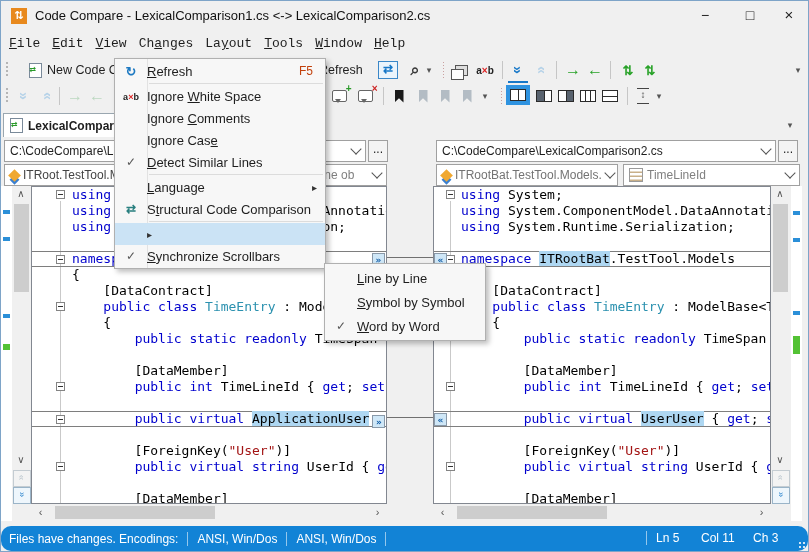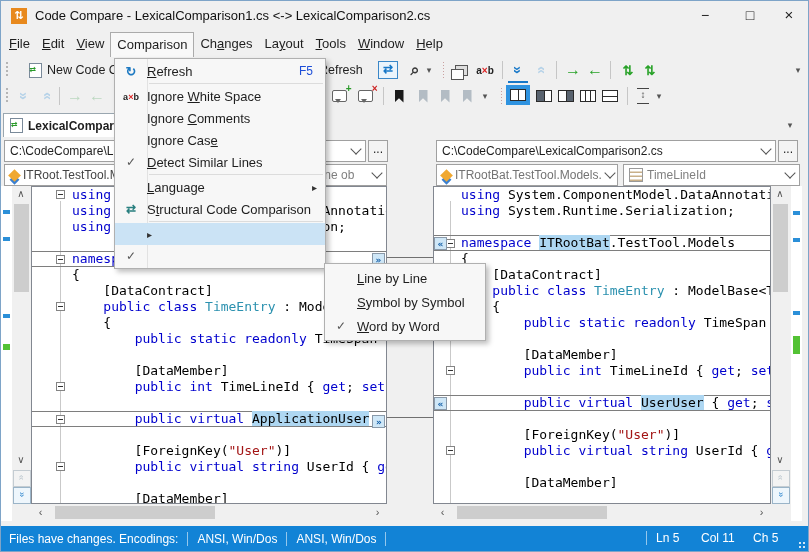--- a/index.html
+++ b/index.html
@@ -4,21 +4,21 @@
 <style>
   html,body{margin:0;padding:0;background:#d8d8d8;}
   #win{position:relative;width:809px;height:552px;background:#f0f0f0;border:1px solid #7ea4c8;box-sizing:border-box;overflow:hidden;font-family:"Liberation Sans",sans-serif;color:#1e1e1e;}
   .abs{position:absolute;}
   
   #titlebar{position:absolute;left:0;top:0;width:100%;height:30px;}
   #appicon{position:absolute;left:10px;top:7px;width:16px;height:16px;background:#e8891d;color:#fff;font:bold 11px "DejaVu Sans",sans-serif;text-align:center;line-height:16px;}
   #title{position:absolute;left:34px;top:7px;font-size:13px;color:#111;white-space:nowrap;}
   .winbtn{position:absolute;top:2px;width:32px;height:24px;text-align:center;line-height:24px;font-size:14px;color:#222;}
   
-  #menubar{position:absolute;left:2px;top:30px;height:26px;display:flex;font-size:13px;}
+  #menubar{position:absolute;left:2px;top:30px;height:26px;display:flex;font-size:13px;font-family:Liberation Mono, monospace;}
   .mbi{padding:0 6px;line-height:24px;margin-top:1px;}
   .mbi.open{background:#f8f8f8;border:1px solid #ababab;border-bottom:none;line-height:23px;}
   
   .grip{position:absolute;top:4px;width:4px;height:17px;background-image:radial-gradient(#b5b5b5 35%,transparent 36%);background-size:4px 4px;}
   .sep{position:absolute;top:4px;width:1px;height:18px;background:#c6c6c6;}
   .dotsep{position:absolute;top:4px;width:2px;height:18px;background-image:radial-gradient(#c9a0a0 40%,transparent 42%);background-size:3px 3px;}
   .tlabel{position:absolute;top:6px;font-size:12.5px;color:#1e1e1e;}
   .ticon{position:absolute;top:4px;width:20px;height:18px;display:flex;align-items:center;justify-content:center;}
   .rot90{transform:rotate(90deg);display:inline-block;}
   .rotm90{transform:rotate(-90deg);display:inline-block;}
@@ -93,29 +93,29 @@
   .harrow{position:absolute;top:1px;width:15px;height:15px;text-align:center;line-height:15px;font-size:11px;color:#555;}
   .hthumb{position:absolute;top:2px;height:13px;background:#cdcdcd;}
   
   .popup{position:absolute;background:#f7f7f7;border:1px solid #b0b0b0;box-shadow:3px 3px 5px rgba(0,0,0,.25);z-index:50;font-size:13px;}
   #menupopup{left:113px;top:57px;width:210px;padding:1px 0;}
   #submenu{left:323px;top:262px;width:160px;padding:2px 0;z-index:60;}
   .mi{height:22px;display:flex;align-items:center;position:relative;}
   .mi.hot{background:#cbe3f5;}
   .mic{width:32px;flex:none;text-align:center;font-size:12px;color:#5a5a5a;}
   .mlb{flex:1;white-space:nowrap;}
-  .mrt{flex:none;padding-right:12px;color:#1d4ed8;font-size:12px;}
+  .mrt{flex:none;padding-right:12px;color:#c2410c;font-size:12px;}
   .mrt.arr{font-size:10px;color:#333;padding-right:8px;}
   .msep{height:1px;background:#dcdcdc;margin:1px 2px 1px 34px;}
   .iconcol{position:absolute;left:32px;top:0;bottom:0;width:1px;background:#e2e2e2;}
   .icref{color:#1e7ac2;font-weight:bold;font-size:13px;}
   .axb{font:bold 9px "Liberation Sans",sans-serif;color:#222;}
   .icstr{color:#2a8080;font-weight:bold;font-size:12px;}
   
-  #statusbar{position:absolute;left:0;bottom:0;width:100%;height:25px;background:#1283d6;color:#fff;font-size:12px;display:flex;align-items:center;}
+  #statusbar{position:absolute;left:0;bottom:0;width:100%;height:25px;background:#1283d6;color:#fff;font-size:12px;display:flex;align-items:center;border-radius:10px;}
   .sdiv{width:1px;height:14px;background:rgba(255,255,255,.55);margin:0 9px;flex:none;}
   #statusleft{display:flex;align-items:center;padding-left:8px;}
   .srt{position:absolute;top:5px;}
   .gripdots{position:absolute;right:2px;bottom:2px;width:8px;height:8px;background-image:radial-gradient(#cfe6f7 40%,transparent 42%);background-size:4px 4px;}
   u{text-decoration:underline;}
 </style>
 </head>
 <body>
 
 <div id="win">
@@ -125,21 +125,20 @@
     <div id="title">Code Compare - LexicalComparison1.cs &lt;-&gt; LexicalComparison2.cs</div>
     <div class="winbtn" style="left:688px;">−</div>
     <div class="winbtn" style="left:733px;">□</div>
     <div class="winbtn" style="left:772px;font-size:15px;">×</div>
   </div>
 
   <div id="menubar">
       <div class="mbi"><span><u>F</u>ile</span></div>
       <div class="mbi"><span><u>E</u>dit</span></div>
       <div class="mbi"><span><u>V</u>iew</span></div>
-      <div class="mbi open"><span>Comparison</span></div>
       <div class="mbi"><span>Ch<u>a</u>nges</span></div>
       <div class="mbi"><span>La<u>y</u>out</span></div>
       <div class="mbi"><span><u>T</u>ools</span></div>
       <div class="mbi"><span><u>W</u>indow</span></div>
       <div class="mbi"><span><u>H</u>elp</span></div>
     </div>
 
   <div id="tb1" class="abs" style="left:0;top:56px;width:809px;height:26px;">
     <div class="grip" style="left:4px;"></div>
     <div class="ticon" style="left:24px;">
@@ -349,20 +348,21 @@
       <div class="cl"><span class="ct"><span class="pl">        [DataMember]</span></span></div>
     </div>
 
   <div id="midstrip">
     <div class="conn" style="top:71px;"></div>
     <div class="conn" style="top:231px;"></div>
   </div>
 
   <div id="rpane" class="codepane" style="left:432px;width:338px;">
     <div class="guide"></div>
+  <div class="cl"><span class="fold"></span><span class="ct"><span class="kw">using</span><span class="pl"> System;</span></span></div>
       <div class="cl"><span class="ct"><span class="kw">using</span><span class="pl"> System.ComponentModel.DataAnnotations;</span></span></div>
       <div class="cl"><span class="ct"><span class="kw">using</span><span class="pl"> System.Runtime.Serialization;</span></span></div>
       <div class="cl"><span class="ct"></span></div>
       <div class="cl cb"><span class="fold"></span><span class="mkbox start">«</span><span class="ct"><span class="kw">namespace</span><span class="pl"> </span><span class="hl">ITRootBat</span><span class="pl">.TestTool.Models</span></span></div>
       <div class="cl"><span class="ct"><span class="pl">{</span></span></div>
       <div class="cl"><span class="ct"><span class="pl">    [DataContract]</span></span></div>
       <div class="cl"><span class="fold"></span><span class="ct"><span class="pl">    </span><span class="kw">public class</span><span class="pl"> </span><span class="ty">TimeEntry</span><span class="pl"> : ModelBase&lt;TimeEntry&gt;</span></span></div>
       <div class="cl"><span class="ct"><span class="pl">    {</span></span></div>
       <div class="cl"><span class="ct"><span class="pl">        </span><span class="kw">public static readonly</span><span class="pl"> TimeSpan</span></span></div>
       <div class="cl"><span class="ct"></span></div>
@@ -408,21 +408,21 @@
       <span>Files have changes. Encodings:</span>
       <span class="sdiv"></span>
       <span>ANSI, Win/Dos</span>
       <span class="sdiv"></span>
       <span>ANSI, Win/Dos</span>
       <span class="sdiv"></span>
     </div>
     <div class="sdiv abs" style="left:636px;top:5px;"></div>
     <span class="srt" style="left:655px;">Ln 5</span>
     <span class="srt" style="left:700px;">Col 11</span>
-    <span class="srt" style="left:752px;">Ch 5</span>
+    <span class="srt" style="left:752px;">Ch 3</span>
     <div class="gripdots"></div>
   </div>
 
   <div id="menupopup" class="popup">
     <div class="iconcol"></div>
   <div class="mi">
         <span class="mic"><span class="icref">↻</span></span>
         <span class="mlb"><u>R</u>efresh</span>
         <span class="mrt">F5</span>
       </div>
@@ -458,20 +458,21 @@
         <span class="mlb">S<u>t</u>ructural Code Comparison</span>
         <span class="mrt"></span>
       </div>
       <div class="msep"></div>
       <div class="mi hot">
         <span class="mic"></span>
         <span class="mrt arr">▸</span>
       </div>
       <div class="mi">
         <span class="mic">✓</span>
+        <span class="mlb"><u>S</u>ynchronize Scrollbars</span>
         <span class="mrt"></span>
       </div>
     </div>
 
   <div id="submenu" class="popup">
       <div class="mi" style="height: 24px;">
         <span class="mic"></span>
         <span class="mlb"><u>L</u>ine by Line</span>
         <span class="mrt"></span>
       </div>

